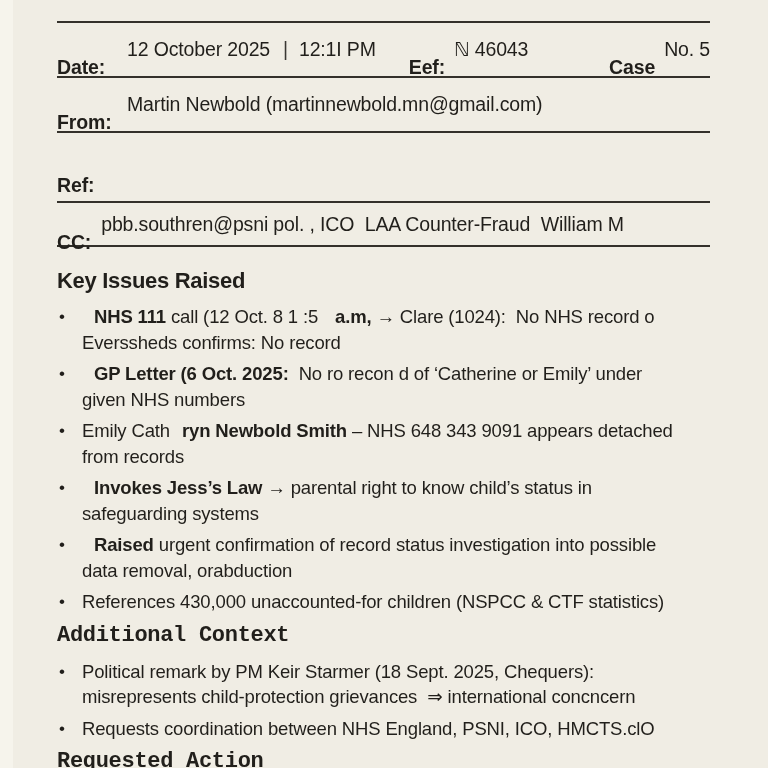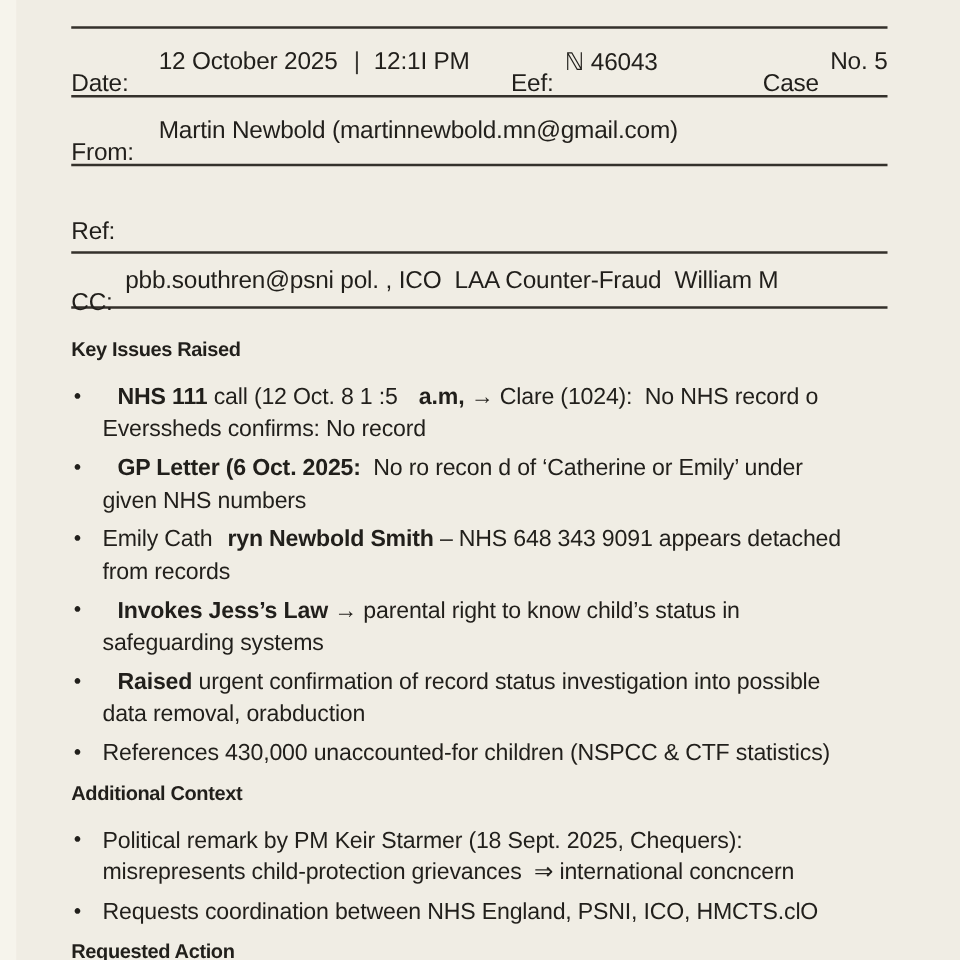--- a/index.html
+++ b/index.html
@@ -30,34 +30,34 @@
     border:0;border-top:2px solid var(--rule);
     margin:0;width:100%;
   }
   hr.rule-thick{border-top-width:2.5px;}
   .mrow{
     display:flex;align-items:center;
     height:53px;
     font-size:19.5px;
   }
   .mrow-cc{height:42px;}
-  .lbl{font-weight:400;white-space:pre;margin-top:36px;}
+  .lbl{font-weight:700;white-space:pre;margin-top:36px;}
   .lblcol{min-width:70px;}
   .val{white-space:pre-wrap;}
   .sep{margin:0 11px 0 13px;color:#3a3833;}
   .eef-lbl{margin-left:33px;margin-right:9px;}
   .case-lbl{margin-left:auto;margin-right:9px;}
   section h2{
-    font-size:16px;
+    font-size:22px;
     font-weight:700;
     line-height:26px;
     margin:21px 0 10px 0;
     letter-spacing:-0.3px;
   }
-  section + section h2{margin-top:8px;}
+  section + section h2{margin-top:8px;font-family:Liberation Mono, monospace;}
   ul.blist{
     list-style:none;
     margin:0;padding:0;
   }
   ul.blist li{
     display:flex;
     font-size:18.5px;
     line-height:25.5px;
     margin-bottom:6px;
   }

